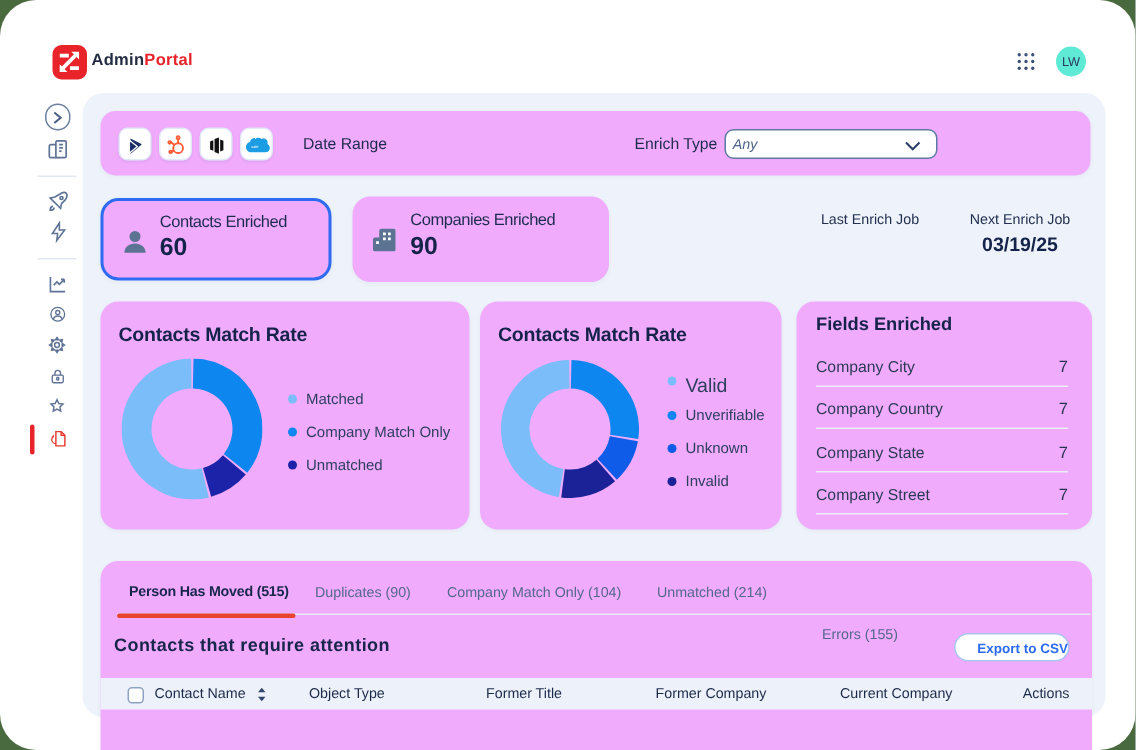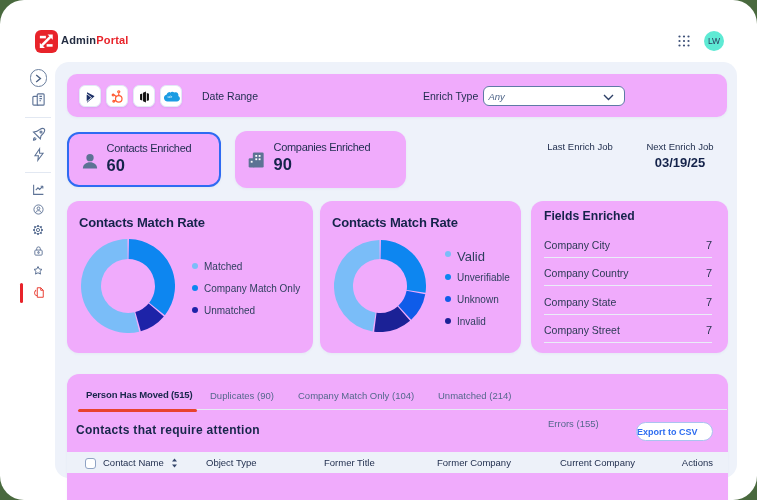--- a/index.html
+++ b/index.html
@@ -209,21 +209,21 @@
 
   <div class="card" style="left:67px; top:374px; width:661px; height:126px; border-radius:12px 12px 0 0;"></div>
   <div class="abs" style="left:86px; top:389px; font-size:9.5px; font-weight:700; color:#17264a; letter-spacing:-0.15px;">Person Has Moved (515)</div>
   <div class="abs" style="left:210px; top:390px; font-size:9.5px; color:#54688c;">Duplicates (90)</div>
   <div class="abs" style="left:298px; top:390px; font-size:9.5px; color:#54688c;">Company Match Only (104)</div>
   <div class="abs" style="left:438px; top:390px; font-size:9.5px; color:#54688c;">Unmatched (214)</div>
   <div class="abs" style="left:548px; top:390px; font-size:9.5px; color:#54688c;margin-top:28px;">Errors (155)</div>
   <div class="abs" style="left:78px; top:409px; width:649px; height:1px; background:#e6ebf4;"></div>
   <div class="abs" style="left:78px; top:409px; width:119px; height:3px; background:#e8432e; border-radius:2px;"></div>
   <div class="abs" style="left:76px; top:423px; font-size:12px; font-weight:700; color:#17264a; letter-spacing:0.3px;">Contacts that require attention</div>
-  <div class="abs" style="left:636px; top:422px; width:77px; height:19px; border:1px solid #aac4f0; border-radius:10px; background:#fff; text-align:left; line-height:18px; font-size:9px; font-weight:600; color:#2d6cf0;">Export to CSV</div>
+  <div class="abs" style="left:636px; top:422px; width:77px; height:19px; border:1px solid #aac4f0; border-radius:10px; background:#fff; text-align:right; line-height:18px; font-size:9px; font-weight:600; color:#2d6cf0;">Export to CSV</div>
   <div class="abs" style="left:67px; top:452px; width:661px; height:21px; background:#edf1f9;"></div>
   <div class="abs" style="left:85px; top:457.5px; width:11px; height:11px; border:1px solid #8fa3c4; border-radius:3px; background:#fff;"></div>
   <div class="abs" style="left:103px; top:457px; font-size:9.5px; font-weight:500; color:#1c2a4a;">Contact Name</div>
   <svg class="abs" style="left:171px; top:458px;" width="7" height="10" viewBox="0 0 7 10">
     <path d="M3.5 0.5 L6 3.5 H1 Z" fill="#33456b"></path>
     <path d="M3.5 9.5 L1 6.5 H6 Z" fill="#33456b"></path>
   </svg>
   <div class="abs" style="left:206px; top:457px; font-size:9.5px; font-weight:500; color:#1c2a4a;">Object Type</div>
   <div class="abs" style="left:324px; top:457px; font-size:9.5px; font-weight:500; color:#1c2a4a;">Former Title</div>
   <div class="abs" style="left:437px; top:457px; font-size:9.5px; font-weight:500; color:#1c2a4a;">Former Company</div>

